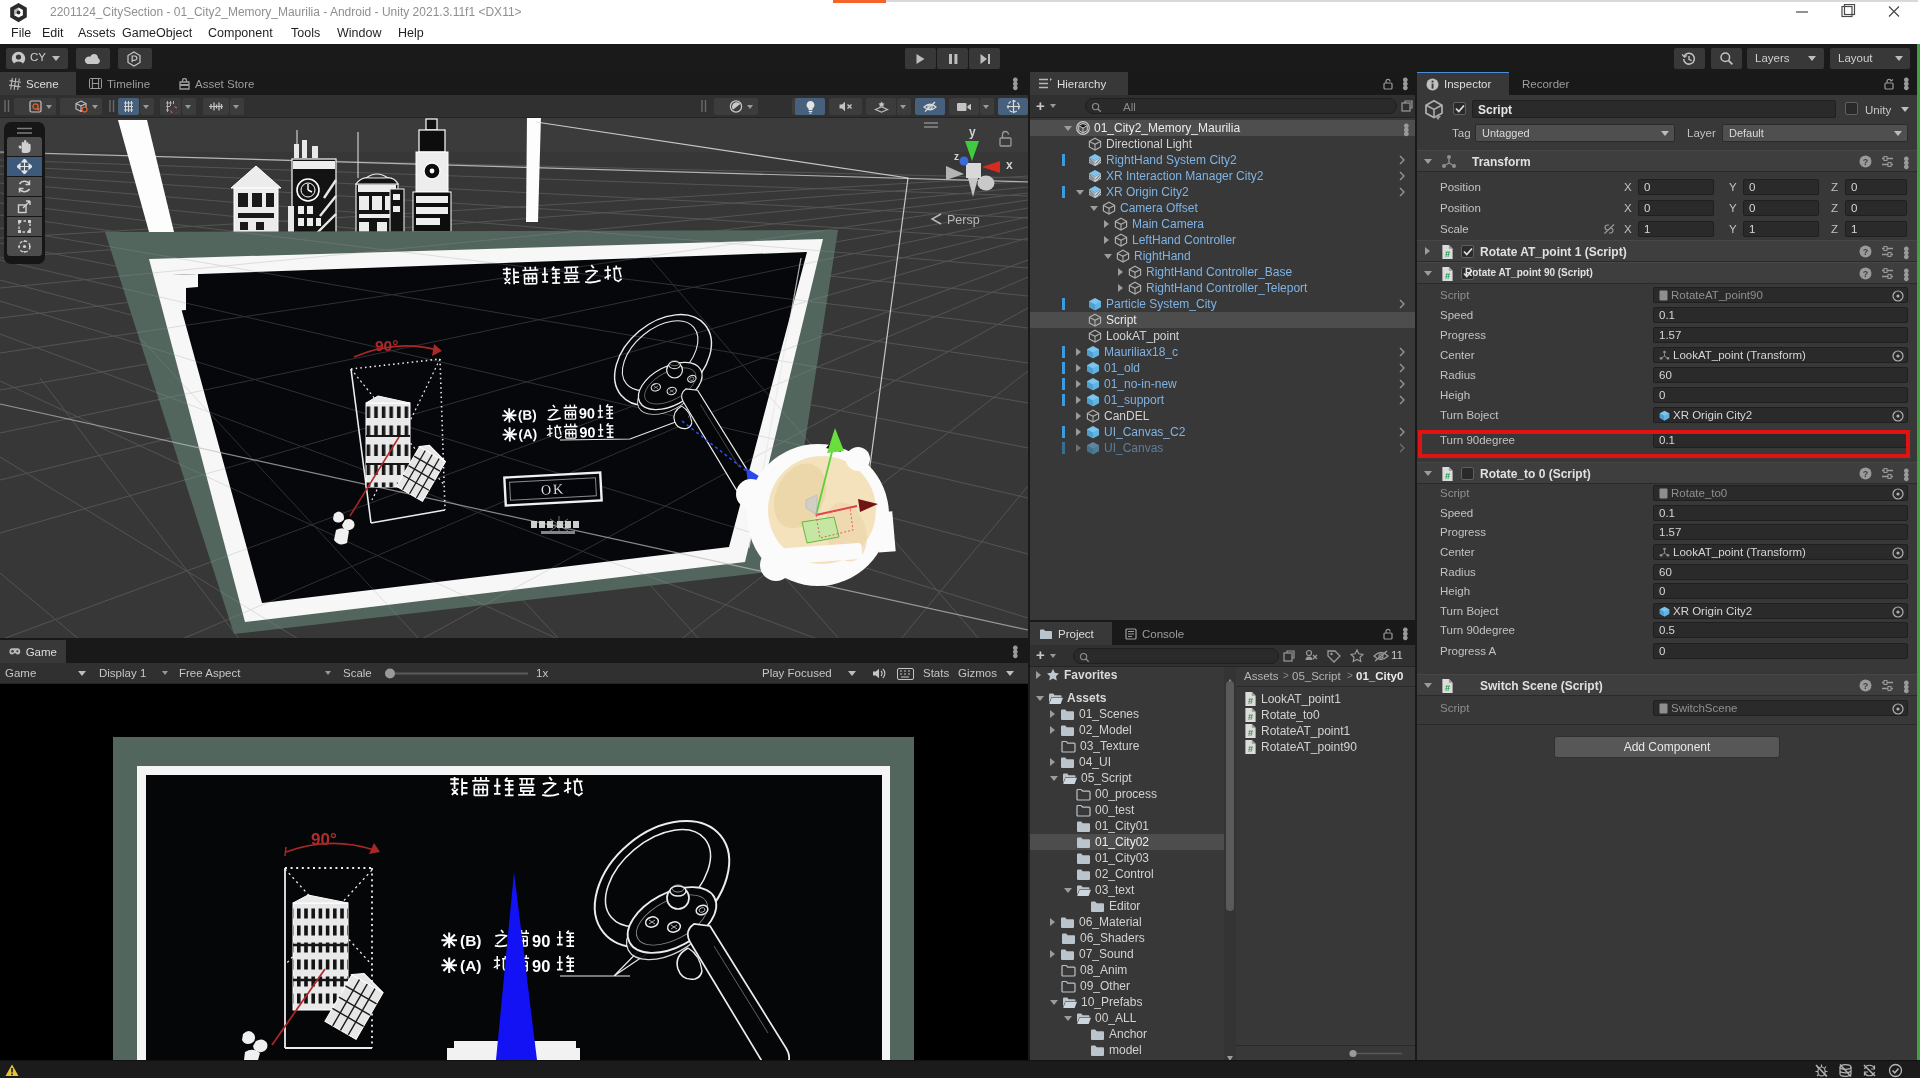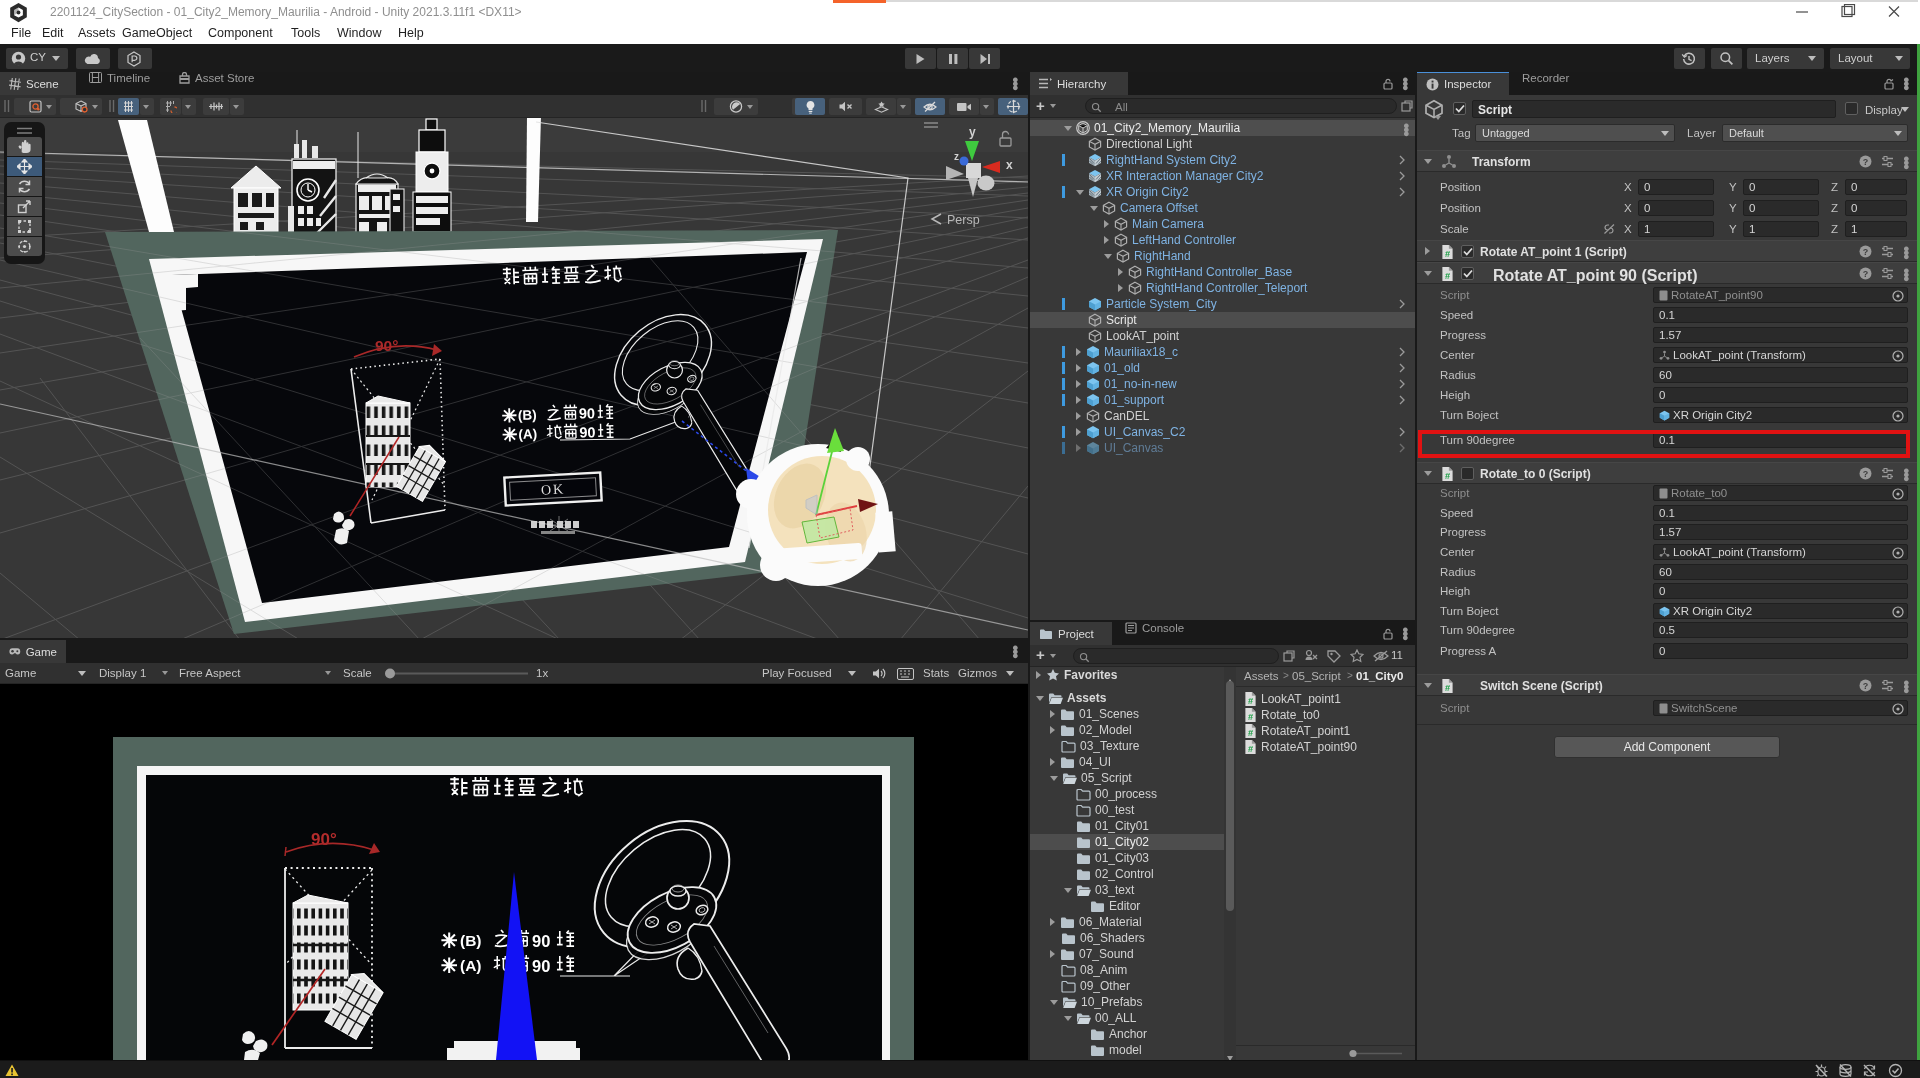--- a/index.html
+++ b/index.html
@@ -1,21 +1,21 @@
 <!DOCTYPE html>
 <html><head><meta charset="utf-8">
 <style>
 *{margin:0;padding:0;box-sizing:border-box}
 html,body{width:1920px;height:1078px;overflow:hidden;background:#383838}
 body{font-family:"Liberation Sans",sans-serif;-webkit-font-smoothing:antialiased}
 .a{position:absolute}
 #root{position:relative;width:1920px;height:1078px;background:#383838;overflow:hidden}
 .tabbar{background:#191919}
 .tab{position:absolute;top:0;height:100%;background:#383838;color:#dedede;font-size:11.5px;display:flex;align-items:center;padding:0 9px;gap:5px}
-.tabghost{position:absolute;top:0;height:100%;color:#9d9d9d;font-size:11.5px;display:flex;padding:0 9px;gap:5px}
+.tabghost{position:absolute;top:0;height:100%;color:#9d9d9d;font-size:11.5px;display:flex;align-items:center;padding:0 9px;gap:5px}
 .ptoolbar{background:#303030;border-bottom:1px solid #242424}
 .btn{position:absolute;background:#383838;border-radius:2px}
 .ibtn{position:absolute;background:#3c3c3c;border-radius:2px;display:flex;align-items:center;justify-content:center}
 .lbl{position:absolute;color:#c6c6c6;font-size:11.5px;line-height:1}
 .fld{position:absolute;background:#2a2a2a;border:1px solid #1f1f1f;border-radius:2px;color:#d6d6d6;font-size:11.5px;line-height:14px;padding:1px 0 0 5px;overflow:hidden;white-space:nowrap}
 .drop{position:absolute;background:#4f4f4f;border:1px solid #2b2b2b;border-radius:2px;color:#dadada;font-size:11px;padding:2px 0 0 6px;overflow:hidden;white-space:nowrap}
 .carew{position:absolute;width:0;height:0;border-left:4px solid transparent;border-right:4px solid transparent;border-top:5px solid #bdbdbd}
 .careg{position:absolute;width:0;height:0;border-left:3.5px solid transparent;border-right:3.5px solid transparent;border-top:4.5px solid #989898}
 .blue{color:#7fb3e3}
 .kebab{position:absolute;color:#9a9a9a;font-size:11px;letter-spacing:0;line-height:4px;width:4px}
@@ -729,21 +729,21 @@
  <div class="kebab" style="left:372px;top:5px">●<br>●<br>●</div>
 </div>
 <div class="a ptoolbar" style="left:1030px;top:95px;width:385px;height:23px">
  <div class="a" style="left:6px;top:2px;color:#c8c8c8;font-size:15px;font-weight:bold">+</div>
  <div class="careg" style="left:20px;top:9px"></div>
  <div class="fld" style="left:55px;top:3px;width:312px;height:16px;border-radius:8px;color:#8a8a8a">
   <svg class="a" style="left:5px;top:2.5px" width="11" height="11" viewBox="0 0 12 12">
           <circle cx="5" cy="5" r="3.4" fill="none" stroke="#8e8e8e" stroke-width="1.2"></circle>
           <line x1="7.6" y1="7.6" x2="10.6" y2="10.6" stroke="#8e8e8e" stroke-width="1.4"></line>
         </svg>
-  <span style="margin-left:24px">All</span></div>
+  <span style="margin-left:32px">All</span></div>
  <svg class="a" style="left:371px;top:5px" width="12" height="12" viewBox="0 0 12 12">
         <rect x="1" y="3" width="8" height="8" fill="none" stroke="#9a9a9a" stroke-width="1.2"></rect>
         <path d="M4,3 V1 H11 V8 H9" fill="none" stroke="#9a9a9a" stroke-width="1.2"></path>
       </svg>
 </div>
 <div class="a" style="left:1030px;top:118px;width:385px;height:502px;background:#383838;overflow:hidden">
  <div class="hrow" style="top:2px;background:#4e4e4e">
         <span class="sp" style="width:34px"></span>
         <span class="tri-d"></span>
         <span class="sp" style="width:4px"></span>
@@ -1296,21 +1296,21 @@
  <svg class="a" style="left:7px;top:27px" width="20" height="20" viewBox="0 0 14 14">
         <use href="#cubeg"></use>
       </svg>
  <div class="careg" style="left:18px;top:44px"></div>
  <div class="cb" style="left:36px;top:30px"></div>
  <svg class="a" style="left:38px;top:32px" width="10" height="9" viewBox="0 0 10 9">
         <path d="M1,4.5 L3.8,7.5 L9,1.5" stroke="#dcdcdc" stroke-width="1.8" fill="none"></path>
       </svg>
  <div class="fld" style="left:55px;top:28px;width:364px;height:18px;font-weight:bold;color:#e6e6e6;font-size:12px;padding-top:2px">Script</div>
  <div class="cb" style="left:428px;top:30px"></div>
- <div class="a" style="left:448px;top:32px;color:#c8c8c8;font-size:11.5px">Display</div>
+ <div class="a" style="left:448px;top:32px;color:#c8c8c8;font-size:11.5px">Unity</div>
  <div class="carew" style="left:484px;top:35px"></div>
  <div class="a" style="left:35px;top:55px;color:#c2c2c2;font-size:11.5px">Tag</div>
  <div class="drop" style="left:58px;top:52px;width:200px;height:18px">Untagged<div class="carew" style="right:5px;top:6px"></div></div>
  <div class="a" style="left:270px;top:55px;color:#c2c2c2;font-size:11.5px">Layer</div>
  <div class="drop" style="left:305px;top:52px;width:186px;height:18px">Default<div class="carew" style="right:5px;top:6px"></div></div>
 
  <div class="ihead" style="top:78px">
   <span class="tri-d" style="position:absolute;left:7px;top:8px"></span>
   <svg class="a" style="left:24px;top:3px" width="16" height="16" viewBox="0 0 16 16">
           <use href="#tranicon"></use>
@@ -1381,21 +1381,21 @@
 
  <div class="ihead" style="top:190px">
   <span class="tri-d" style="position:absolute;left:7px;top:8px"></span>
   <svg class="a" style="left:24px;top:3px" width="13" height="16" viewBox="0 0 14 16">
           <use href="#csicon"></use>
         </svg>
   <div class="cb" style="left:44px;top:4px"></div>
   <svg class="a" style="left:46px;top:6px" width="10" height="9" viewBox="0 0 10 9">
           <path d="M1,4.5 L3.8,7.5 L9,1.5" stroke="#dcdcdc" stroke-width="1.8" fill="none"></path>
         </svg>
-  <div class="a" style="left:76px;top:4px;font-weight:bold;font-size:16px;color:#e0e0e0">Rotate AT_point 90 (Script)</div>
+  <div class="a" style="left:48px;top:4px;font-weight:bold;font-size:10px;color:#e0e0e0">Rotate AT_point 90 (Script)</div>
   <div class="hicons">
    <svg width="13" height="13" viewBox="0 0 13 13">
             <circle cx="6.5" cy="6.5" r="6" fill="#9a9a9a"></circle>
             <text x="6.5" y="9.5" font-size="9" font-weight="bold" fill="#3e3e3e" text-anchor="middle">?</text>
           </svg>
    <svg width="13" height="13" viewBox="0 0 13 13">
             <path d="M1,3.5 H12 M1,9.5 H12" stroke="#9a9a9a" stroke-width="1.4"></path>
             <rect x="3" y="1.5" width="3" height="4" fill="#3e3e3e" stroke="#9a9a9a"></rect>
             <rect x="7" y="7.5" width="3" height="4" fill="#3e3e3e" stroke="#9a9a9a"></rect>
           </svg>

